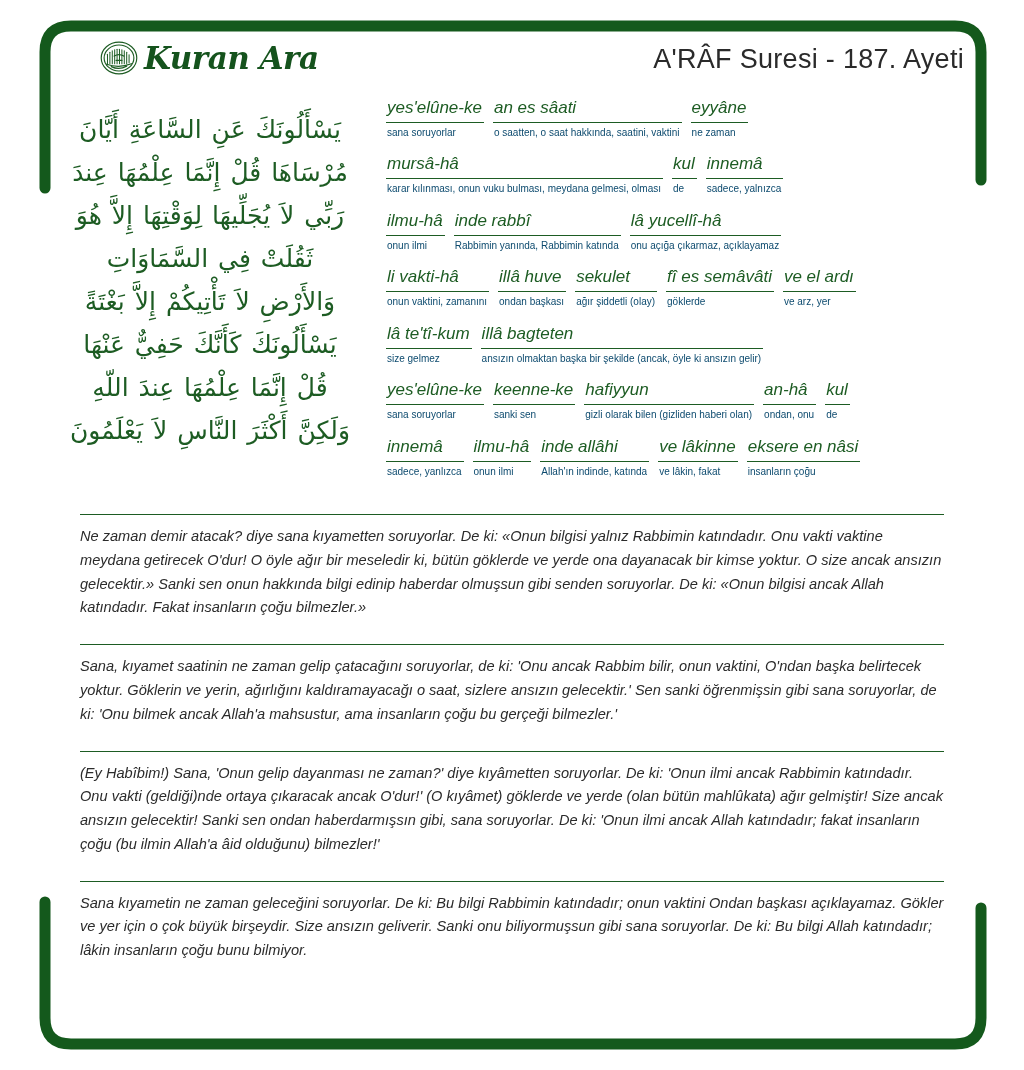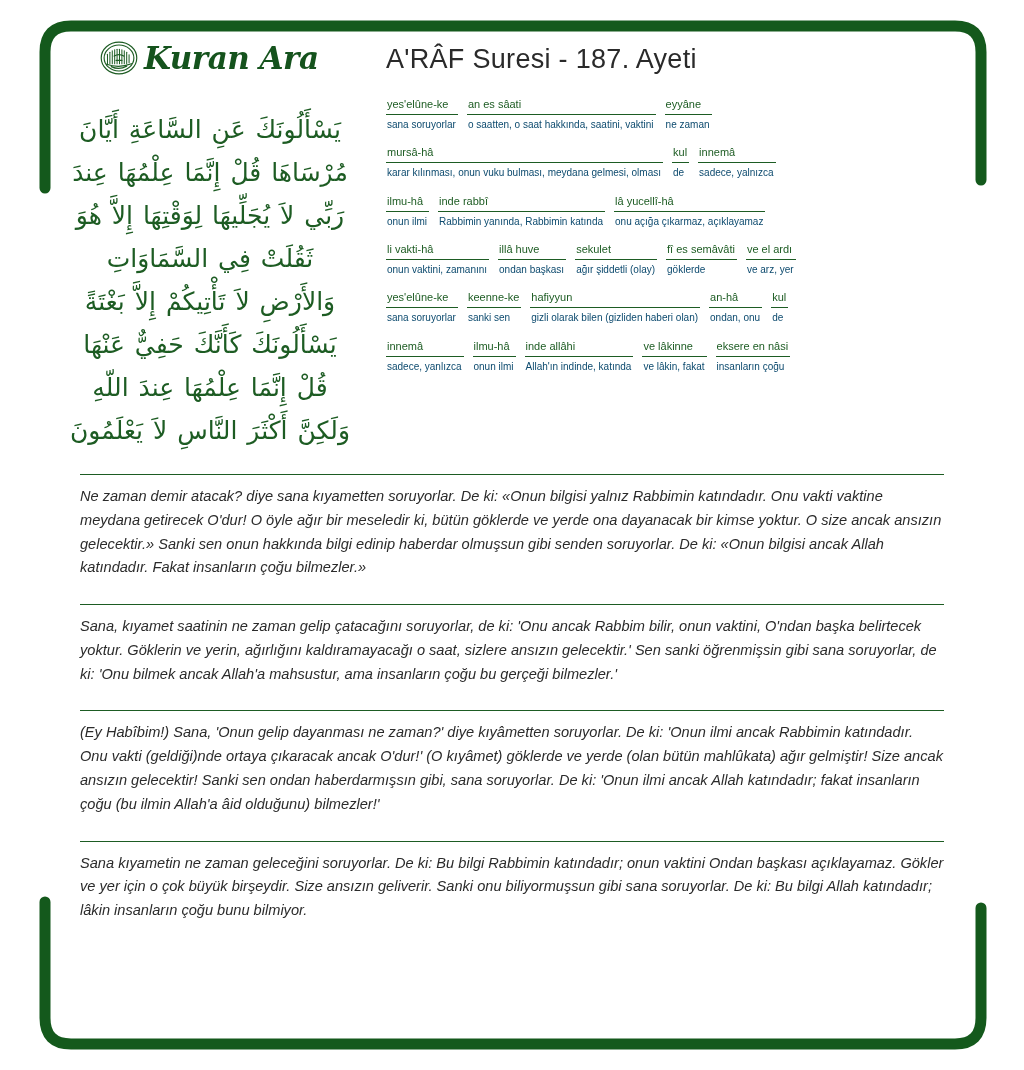--- a/index.html
+++ b/index.html
@@ -59,34 +59,36 @@
   }
 
   
   .page-title {
     font-size: 27px;
     color: #2a2a2a;
     font-weight: normal;
     margin: 14px 0 22px 4px;
     letter-spacing: 0.3px;
     white-space: nowrap;
+    text-align: right;
   }
 
   
   .word-grid { margin-left: 4px; }
   .wg-row { display: flex; flex-wrap: nowrap; margin-bottom: 14px; }
   .wg-cell { margin-right: 9px; min-width: 0; }
   .wg-cell:last-child { margin-right: 0; }
   .wg-translit {
     color: #1d5c23;
-    font-size: 11px;
+    font-size: 17px;
     line-height: 1.35;
     padding: 0 2px 2px 1px;
     border-bottom: 1px solid #1d5c23;
     white-space: nowrap;
+    font-style: italic;
   }
   .wg-meaning {
     color: #0c4a6e;
     font-size: 10px;
     line-height: 1.35;
     padding: 3px 2px 0 1px;
     white-space: nowrap;
   }
 
   
@@ -216,20 +218,30 @@
               <div class="wg-translit">fî es semâvâti</div>
               <div class="wg-meaning">göklerde</div>
             </div>
             <div class="wg-cell">
               <div class="wg-translit">ve el ardı</div>
               <div class="wg-meaning">ve arz, yer</div>
             </div>
           </div>
           <div class="wg-row">
             <div class="wg-cell">
+              <div class="wg-translit">lâ te'tî-kum</div>
+              <div class="wg-meaning">size gelmez</div>
+            </div>
+            <div class="wg-cell">
+              <div class="wg-translit">illâ bagteten</div>
+              <div class="wg-meaning">ansızın olmaktan başka bir şekilde (ancak, öyle ki ansızın gelir)</div>
+            </div>
+          </div>
+          <div class="wg-row">
+            <div class="wg-cell">
               <div class="wg-translit">yes'elûne-ke</div>
               <div class="wg-meaning">sana soruyorlar</div>
             </div>
             <div class="wg-cell">
               <div class="wg-translit">keenne-ke</div>
               <div class="wg-meaning">sanki sen</div>
             </div>
             <div class="wg-cell">
               <div class="wg-translit">hafiyyun</div>
               <div class="wg-meaning">gizli olarak bilen (gizliden haberi olan)</div>

